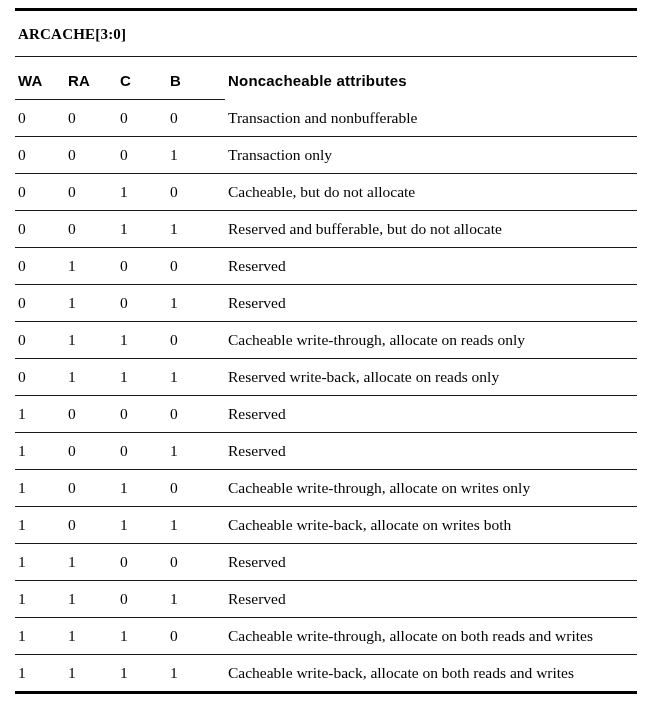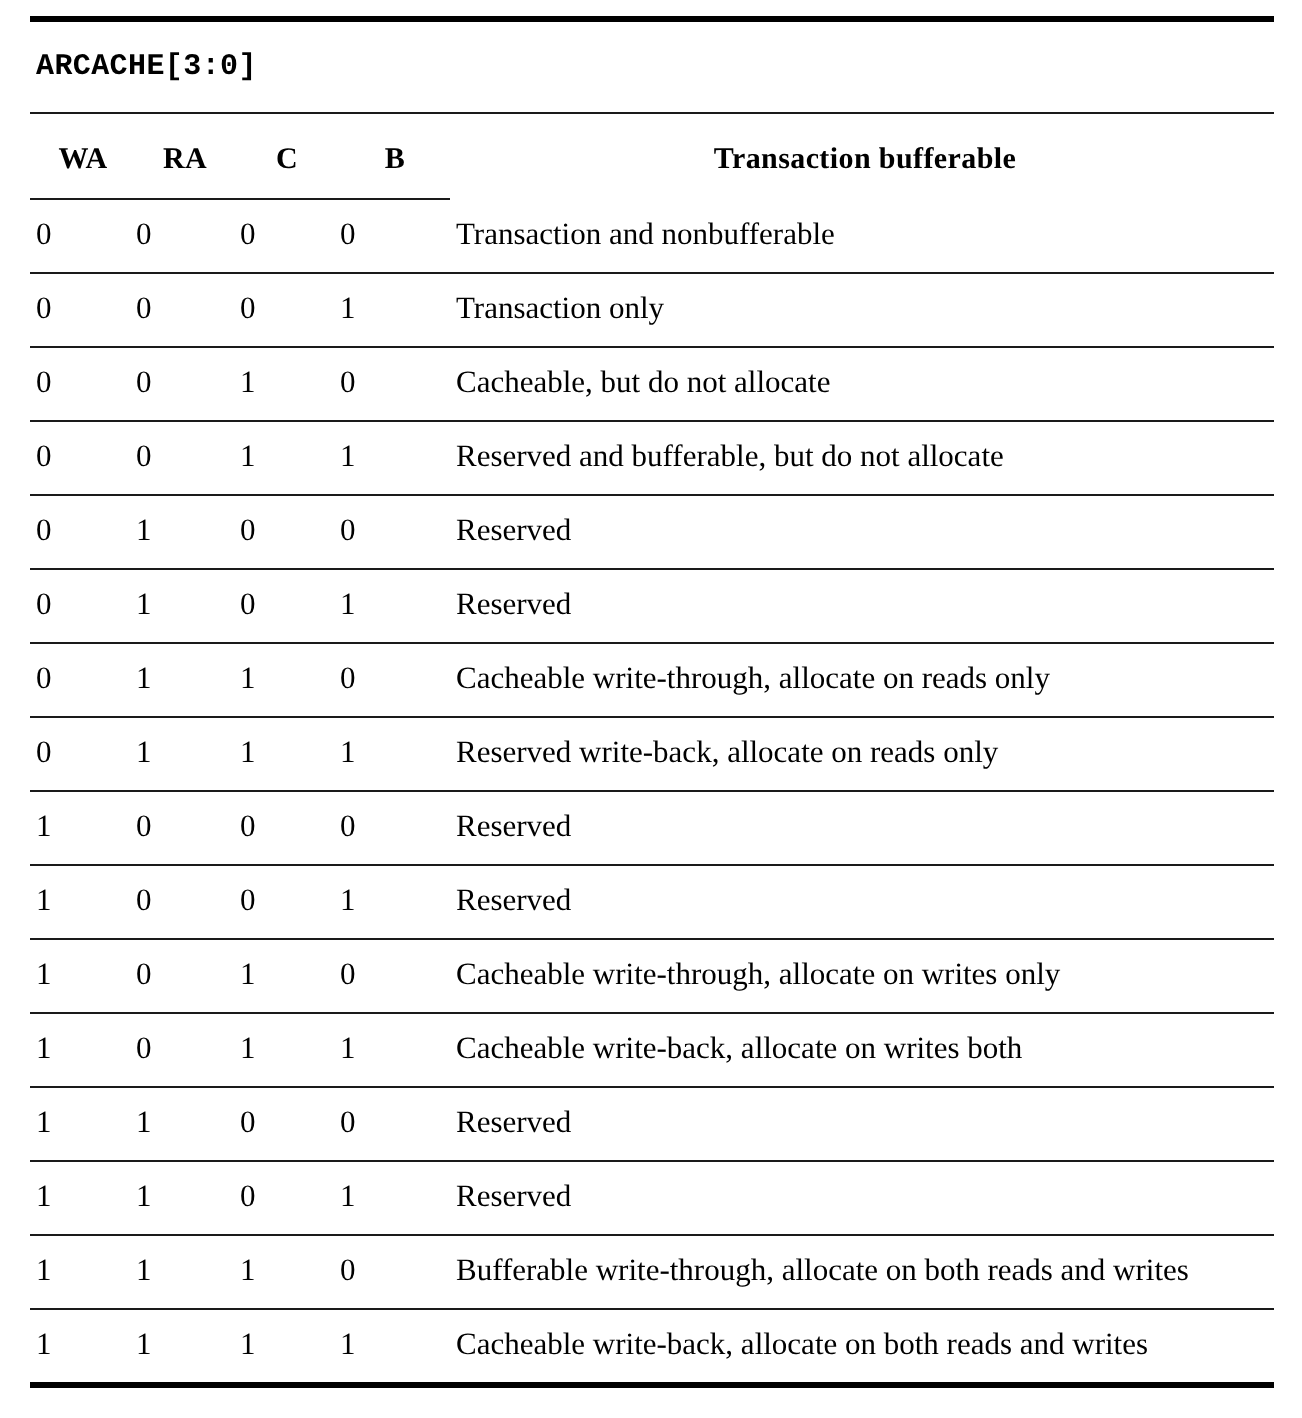--- a/index.html
+++ b/index.html
@@ -11,41 +11,41 @@
     font-family: "Liberation Serif", serif;
     overflow: hidden;
   }
   .doc {
     margin: 8px 14px 0 15px;
     border-top: 3px solid #000;
   }
   .title-block {
     padding: 11px 3px 9px 3px;
     border-bottom: 1px solid #1a1a1a;
-    font-family: Liberation Mono, monospace;
+    font-family: Liberation Serif, serif;
     font-weight: bold;
     font-size: 15px;
     line-height: 1.65;
     letter-spacing: 0.2px;
   }
   table {
     width: 100%;
     border-collapse: collapse;
     table-layout: fixed;
   }
   col.c-wa { width: 50px; }
   col.c-ra { width: 52px; }
   col.c-c  { width: 50px; }
   col.c-b  { width: 58px; }
   col.c-attr { width: auto; }
   th {
-    font-family: Liberation Serif, serif;
+    font-family: Liberation Sans, sans-serif;
     font-weight: bold;
     font-size: 15px;
-    text-align: center;
+    text-align: left;
     vertical-align: bottom;
     padding: 15px 0 10px 3px;
     letter-spacing: 0.2px;
   }
   th.bit-col { border-bottom: 1px solid #1a1a1a; }
   td {
     font-family: "Liberation Serif", serif;
     font-size: 15.5px;
     line-height: 18px;
     text-align: left;
@@ -72,21 +72,21 @@
         <col class="c-c">
         <col class="c-b">
         <col class="c-attr">
     </colgroup>
     <thead>
       <tr>
         <th class="bit-col">WA</th>
         <th class="bit-col">RA</th>
         <th class="bit-col">C</th>
         <th class="bit-col">B</th>
-        <th>Transaction bufferable</th>
+        <th>Noncacheable attributes</th>
       </tr>
     </thead>
     <tbody>
         <tr>
           <td>0</td>
           <td>0</td>
           <td>0</td>
           <td>0</td>
           <td>Transaction and nonbufferable</td>
         </tr>
@@ -179,21 +179,21 @@
           <td>1</td>
           <td>0</td>
           <td>1</td>
           <td>Reserved</td>
         </tr>
         <tr>
           <td>1</td>
           <td>1</td>
           <td>1</td>
           <td>0</td>
-          <td>Bufferable write-through, allocate on both reads and writes</td>
+          <td>Cacheable write-through, allocate on both reads and writes</td>
         </tr>
         <tr>
           <td>1</td>
           <td>1</td>
           <td>1</td>
           <td>1</td>
           <td>Cacheable write-back, allocate on both reads and writes</td>
         </tr>
       </tbody>
   </table>

